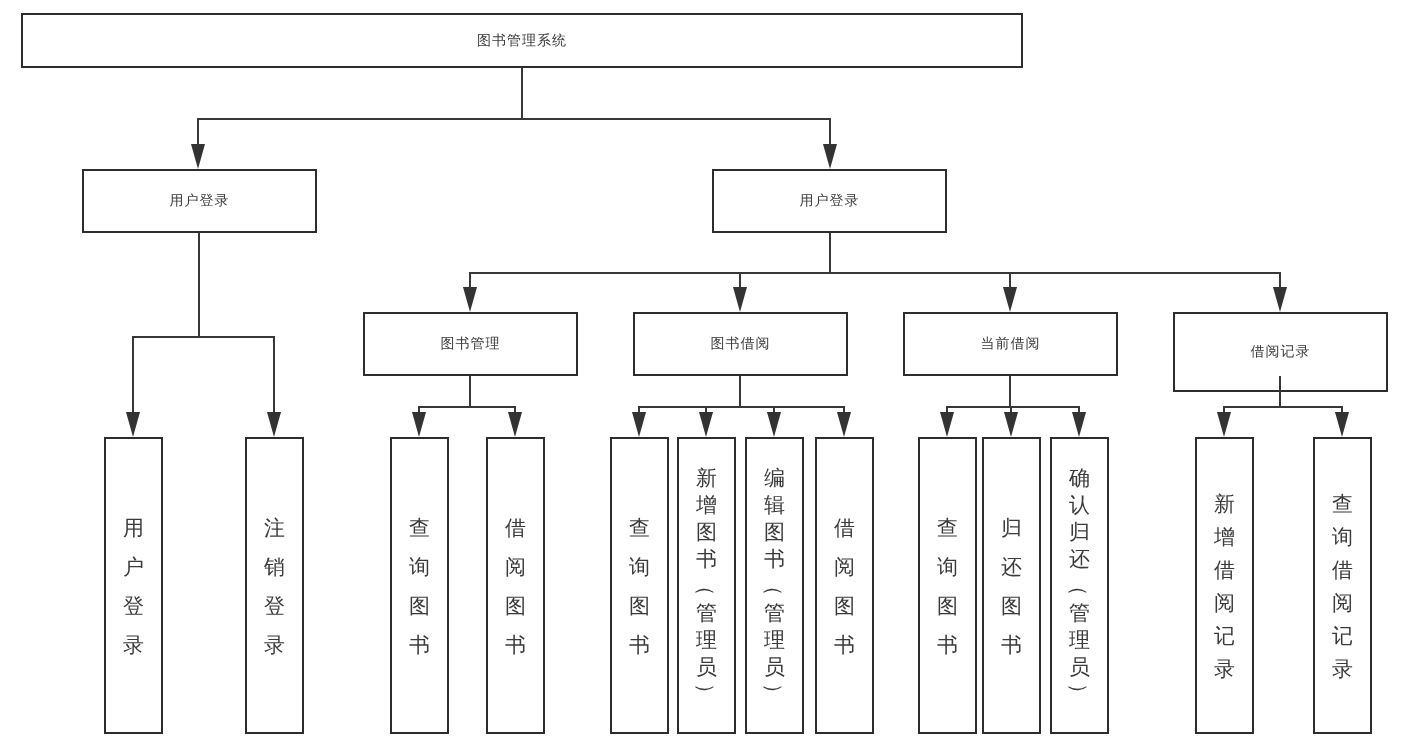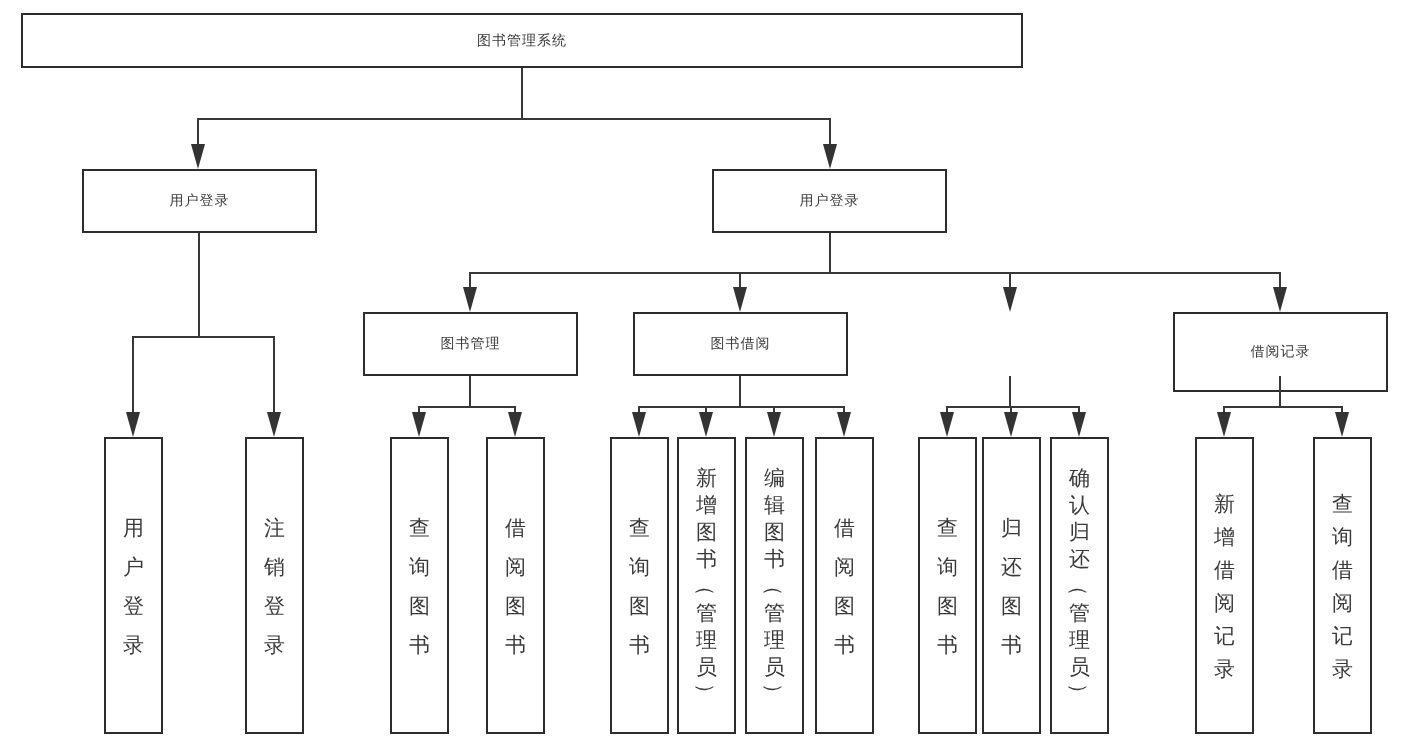--- a/index.html
+++ b/index.html
@@ -80,20 +80,23 @@
   </div>
   <div class="node" style="left:712px; top:169px; width:235px; height:64px;">
     <span class="hlabel">用户登录</span>
   </div>
 
   <div class="node" style="left:363px; top:312px; width:215px; height:64px;">
     <span class="hlabel">图书管理</span>
   </div>
   <div class="node" style="left:633px; top:312px; width:215px; height:64px;">
     <span class="hlabel">图书借阅</span>
+  </div>
+  <div class="node" style="left:903px; top:312px; width:215px; height:64px;">
+    <span class="hlabel">当前借阅</span>
   </div>
   <div class="node" style="left:1173px; top:312px; width:215px; height:80px;">
     <span class="hlabel">借阅记录</span>
   </div>
 
   <div class="node leaf" style="left:104px; top:437px; width:59px; height:297px;">
     <span class="vlabel vtext" style="gap: 18px;">
         <span class="vchar">用</span>
         <span class="vchar">户</span>
         <span class="vchar">登</span>

